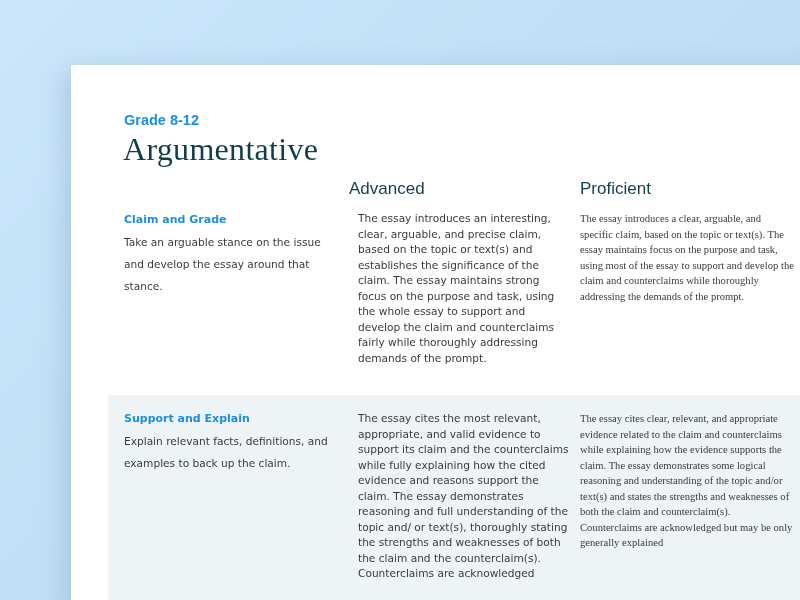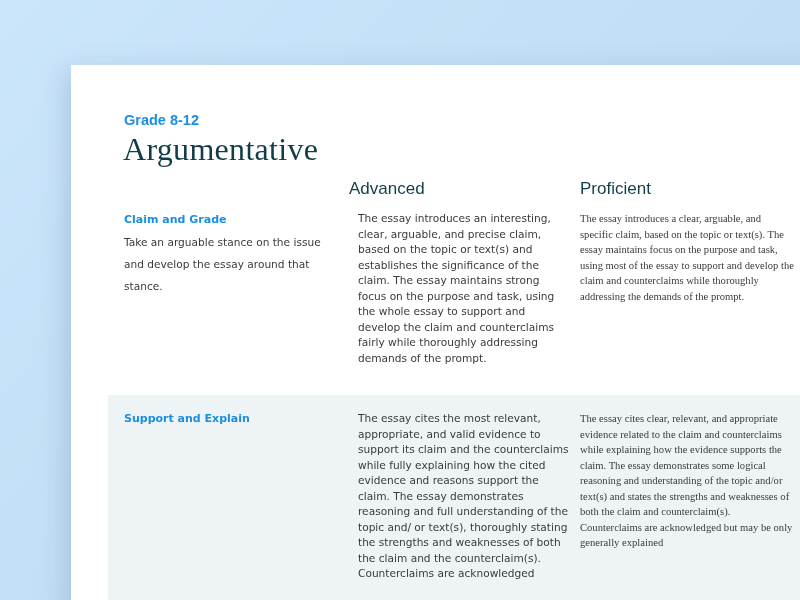--- a/index.html
+++ b/index.html
@@ -61,16 +61,17 @@
 
   <div class="row r1">
     <div class="crit-title" style="top:8px;">Claim and Grade</div>
     <div class="crit-desc" style="top:26px;">Take an arguable stance on the issue and develop the essay around that stance.</div>
     <div class="cell adv" style="top:6px;">The essay introduces an interesting, clear, arguable, and precise claim, based on the topic or text(s) and establishes the significance of the claim. The essay maintains strong focus on the purpose and task, using the whole essay to support and develop the claim and counterclaims fairly while thoroughly addressing demands of the prompt.</div>
     <div class="cell pro" style="top:6px;">The essay introduces a clear, arguable, and specific claim, based on the topic or text(s). The essay maintains focus on the purpose and task, using most of the essay to support and develop the claim and counterclaims while thoroughly addressing the demands of the prompt.</div>
   </div>
 
   <div class="row r2">
     <div class="crit-title" style="top:17px;">Support and Explain</div>
+    <div class="crit-desc" style="top:35px;">Explain relevant facts, definitions, and examples to back up the claim.</div>
     <div class="cell adv" style="top:16px;">The essay cites the most relevant, appropriate, and valid evidence to support its claim and the counterclaims while fully explaining how the cited evidence and reasons support the claim. The essay demonstrates reasoning and full understanding of the topic and/ or text(s), thoroughly stating the strengths and weaknesses of both the claim and the counterclaim(s). Counterclaims are acknowledged</div>
     <div class="cell pro" style="top:16px;">The essay cites clear, relevant, and appropriate evidence related to the claim and counterclaims while explaining how the evidence supports the claim. The essay demonstrates some logical reasoning and understanding of the topic and/or text(s) and states the strengths and weaknesses of both the claim and counterclaim(s). Counterclaims are acknowledged but may be only generally explained</div>
   </div>
 </div>
 
 </body></html>

